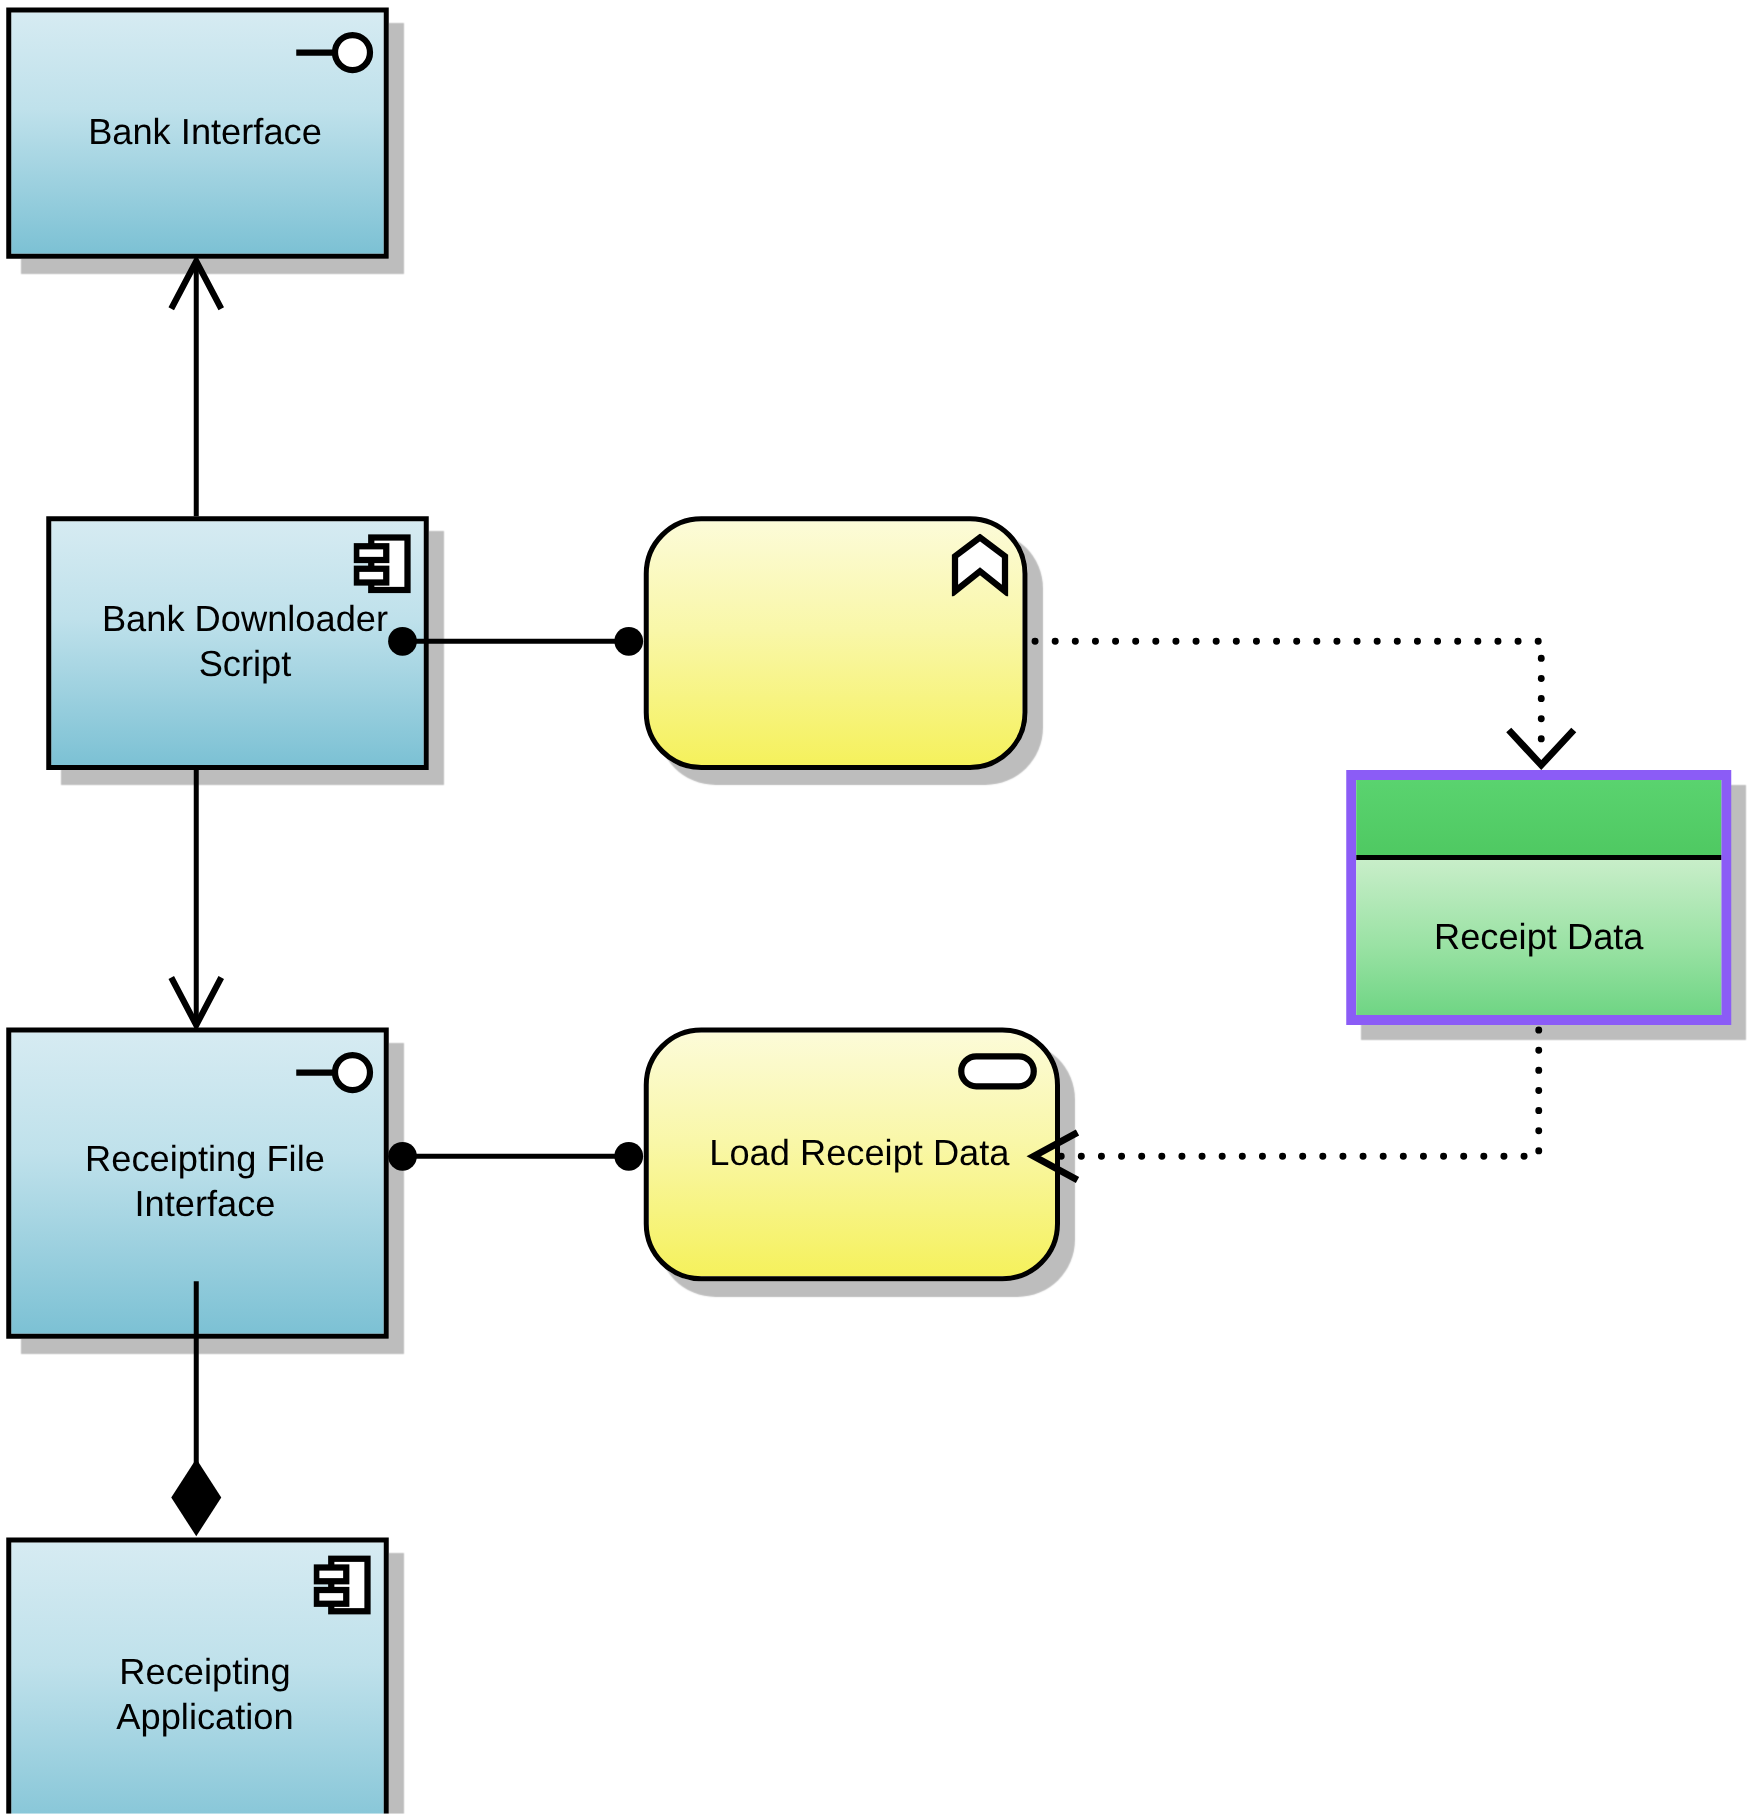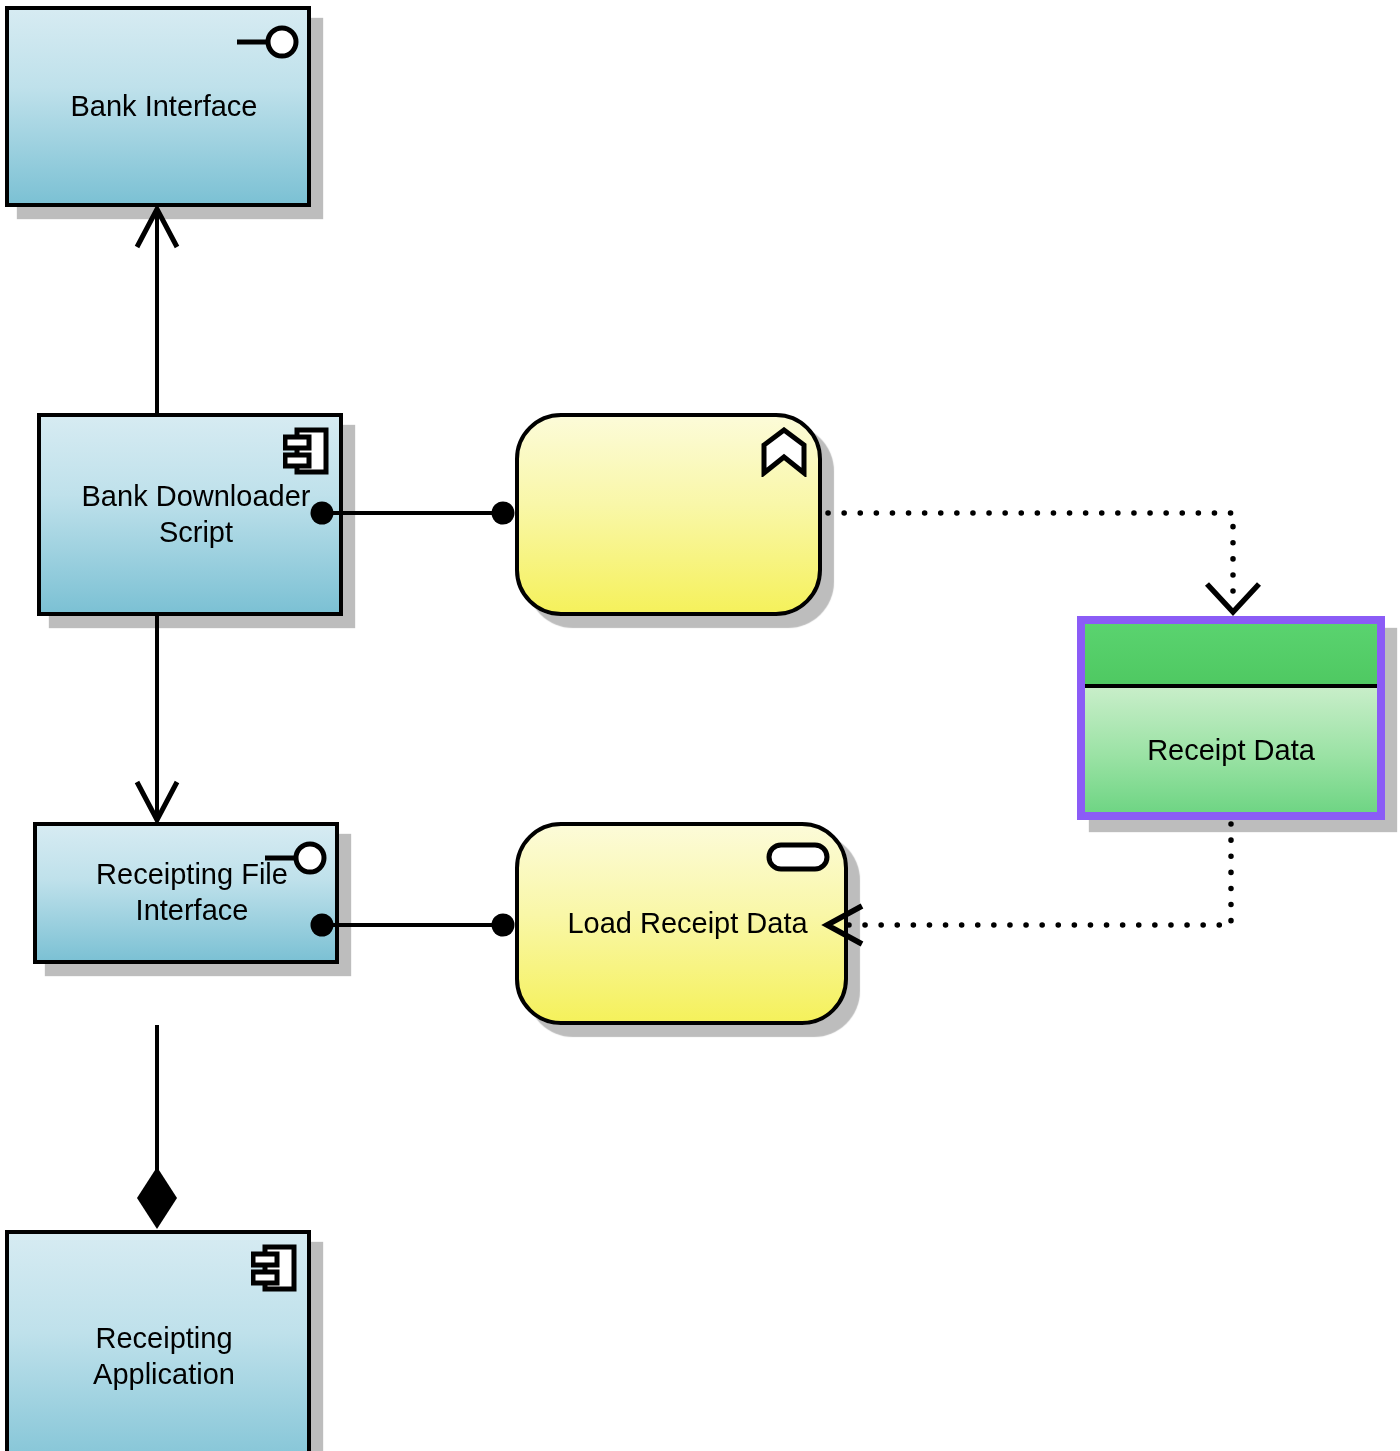--- a/index.html
+++ b/index.html
@@ -111,21 +111,21 @@
     </svg>
   </div>
 
   <div id="receipt-data" data-interactable="true" style="left:1077px; top:616px; width:308px; height:204px;">
     <div class="data-header" data-interactable="false"></div>
     <div class="data-body" data-interactable="false">
       <span class="label" data-interactable="false">Receipt Data</span>
     </div>
   </div>
 
-  <div class="node blue" id="receipting-file-interface" data-interactable="true" style="left:5px; top:822px; width:306px; height:142px;margin-left:28px;">
+  <div class="node blue" id="receipting-file-interface" data-interactable="true" style="left:5px; top:822px; width:306px; height:249px;">
     <svg class="corner-icon lollipop-pos" width="64" height="36" viewBox="0 0 64 36" data-interactable="false">
       <line x1="2" y1="18" x2="34" y2="18" stroke="#000" stroke-width="5"></line>
       <circle cx="47" cy="18" r="14" fill="#ffffff" stroke="#000" stroke-width="5"></circle>
     </svg>
     <span class="label" data-interactable="false">Receipting File Interface</span>
   </div>
 
   <div class="node yellow" id="load-receipt-data" data-interactable="true" style="left:515px; top:822px; width:333px; height:203px;">
     <svg class="corner-icon" width="64" height="30" viewBox="0 0 64 30" style="top:16px; right:14px;" data-interactable="false">
       <rect x="3" y="3" width="58" height="24" rx="12" ry="12" fill="#ffffff" stroke="#000" stroke-width="5"></rect>

